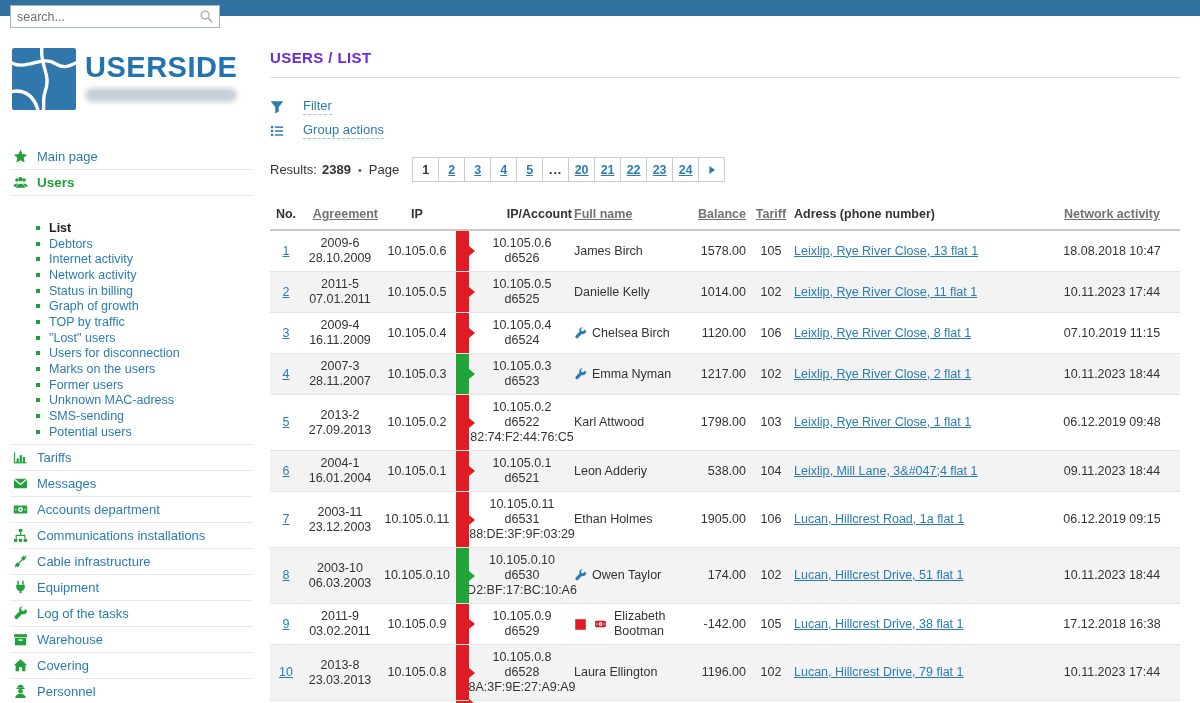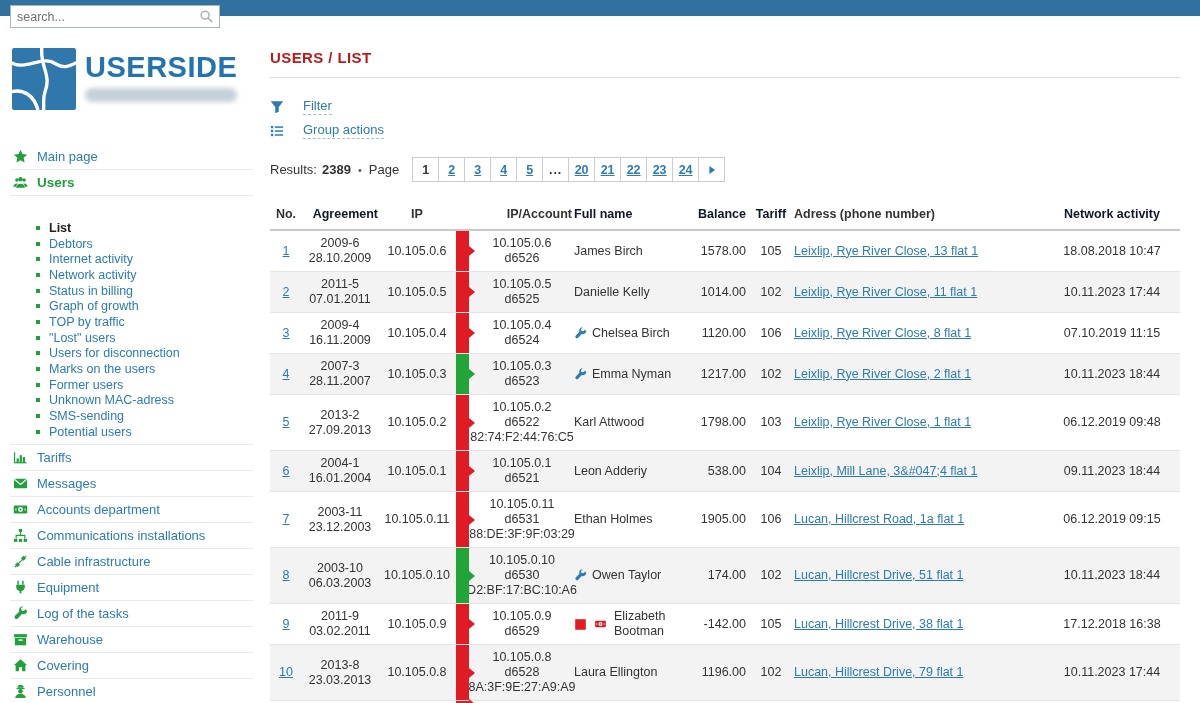--- a/index.html
+++ b/index.html
@@ -39,21 +39,21 @@
   .top-item.users-head a { color:#1f9e3d; font-weight:bold; font-size:13.5px; }
   .sub { padding:3px 0 4px;margin-top:21px; }
   .sub-item { display:flex; align-items:center; height:15.7px; padding-left:36px; gap:9px; }
   .bullet { width:4px; height:4px; background:#22a03c; flex:none; }
   .sub-item a { font-size:12.5px; color:#2b7cb3; text-decoration:none; }
   .sub-item.active a { color:#222; font-weight:bold; }
   .partial-ico { width:14px; height:4px; background:#22a03c; margin:2px 0 0 13px; border-radius:2px 2px 0 0; }
 
   
   .main { position:absolute; left:270px; top:33px; width:910px; }
-  .breadcrumb { margin-top:16px; font-size:15px; font-weight:bold; color:#b91c1c; letter-spacing:.4px; }
+  .breadcrumb { margin-top:16px; font-size:15px; font-weight:bold; color:#6d28d9; letter-spacing:.4px; }
   .rule { border-top:1px solid #dcdcdc; margin-top:11px; }
   .tool-link { display:flex; align-items:center; gap:19px; }
   .tool-link.fl { margin-top:20px; }
   .tool-link.ga { margin-top:7px; }
   .tool-link .ti { width:14px; height:14px; color:#2b7cb3; }
   .tool-link a { color:#2b7cb3; font-size:13px; text-decoration:none; border-bottom:1px dashed #9ec4dd; padding-bottom:1px; }
 
   .results-row { display:flex; align-items:center; margin-top:18px; font-size:13px; color:#333; }
   .results-label { margin-right:5px; }
   .results-count { font-weight:bold; }
@@ -66,21 +66,21 @@
   }
   .pbox a { color:#2b7cb3; font-weight:bold; text-decoration:underline; }
   .pbox.current { color:#333; font-weight:bold; }
   .pbox.dots { color:#333; font-weight:bold; letter-spacing:1px; }
   .pbox .parrow { width:12px; height:12px; color:#2b7cb3; }
 
   
   .table { margin-top:18px; font-size:12.5px; }
   .thead { display:flex; align-items:center; padding:7px 0 8px; font-weight:bold; border-bottom:2px solid #c8c8c8; }
   .th { display:flex; justify-content:center; text-align:right; }
-  .th a { color:#0f172a; }
+  .th a { color:#737373; text-decoration:underline; }
   .row { display:flex; align-items:stretch; border-bottom:1px solid #e4e4e4; background:#fff; }
   .row.alt { background:#f3f3f3; }
   .cell { display:flex; flex-direction:row; align-items:center; justify-content:center; padding:5px 0; line-height:15px; text-align:center; }
   .c-no   { width:32px; }
   .c-agr  { width:76px; flex-direction:column; }
   .c-ip   { width:78px; }
   .c-bar  { width:16px; padding:0; position:relative; }
   .c-acct { width:100px; flex-direction:column; }
   .c-name { width:122px; justify-content:flex-start; text-align:left; gap:5px; padding-left:2px; }
   .c-bal  { width:54px; justify-content:flex-end; padding-right:2px; }

